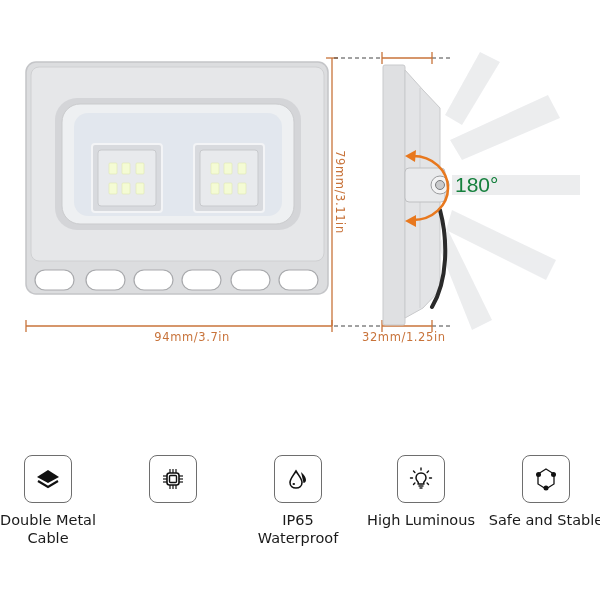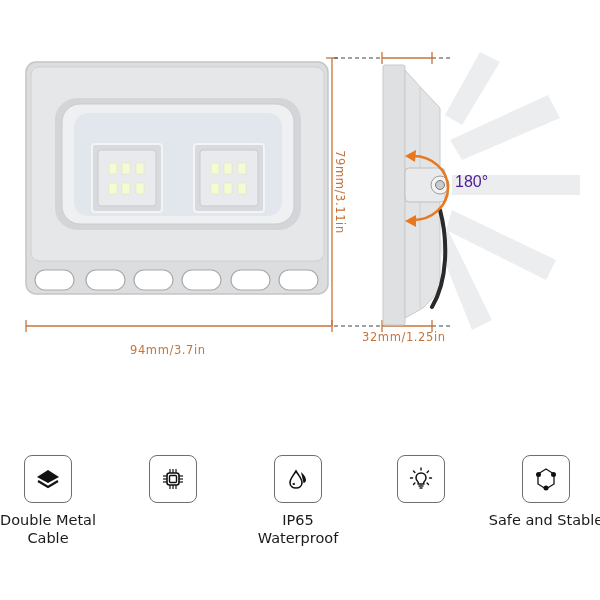--- a/index.html
+++ b/index.html
@@ -66,21 +66,21 @@
       <line x1="332" y1="320" x2="332" y2="332"></line>
     </g>
 
     <g stroke="#c8733a" stroke-width="1.3">
       <line x1="332" y1="58" x2="332" y2="326"></line>
       <line x1="326" y1="58" x2="338" y2="58"></line>
     </g>
   </svg>
 </div>
 
-<div class="abs dim-text" style="left:130px;top:343px;width:100px;text-align:left;">94mm/3.7in</div>
+<div class="abs dim-text" style="left:130px;top:330px;width:100px;text-align:right;">94mm/3.7in</div>
 
 <div class="abs dim-text" style="left:290px;top:185px;width:100px;text-align:center;transform:rotate(90deg);transform-origin:center;">79mm/3.11in</div>
 
 <div class="abs" style="left:330px;top:0;width:270px;height:360px;">
   <svg width="270" height="360" viewBox="330 0 270 360">
 
     <g stroke="#444" stroke-width="1" stroke-dasharray="4,3">
       <line x1="334" y1="58" x2="382" y2="58"></line>
       <line x1="432" y1="58" x2="452" y2="58"></line>
       <line x1="334" y1="326" x2="382" y2="326"></line>
@@ -113,21 +113,21 @@
     <circle cx="440" cy="185" r="4.5" fill="#c9cacc" stroke="#7a7b7d" stroke-width="1"></circle>
 
     <path d="M440,210 C448,240 448,280 432,307" stroke="#2a2a2a" stroke-width="4" fill="none" stroke-linecap="round"></path>
 
     <path d="M413,156 A35,32 0 0 1 413,220" stroke="#e8781e" stroke-width="2.6" fill="none"></path>
     <path d="M405,156 L416,150 L415,162 Z" fill="#e8781e"></path>
     <path d="M405,221 L416,215 L416,227 Z" fill="#e8781e"></path>
   </svg>
 </div>
 
-<div class="abs" style="left:455px;top:173px;color:#4c1d95;font-size:16px;font-family:'Liberation Sans', sans-serif;">180°</div>
+<div class="abs" style="left:455px;top:173px;color:#15803d;font-size:21px;font-family:'Liberation Sans', sans-serif;">180°</div>
 
 <div class="abs dim-text" style="left:362px;top:330px;width:100px;text-align:left;">32mm/1.25in</div>
 
 <div class="feature" style="left:48px;">
   <div class="icon-box">
     <svg width="26" height="26" viewBox="0 0 26 26">
       <polygon points="13,4 24,11 13,17 2,11" fill="#111"></polygon>
       <polyline points="3,15 13,21 23,15" fill="none" stroke="#111" stroke-width="2.2"></polyline>
     </svg>
   </div>
@@ -185,20 +185,21 @@
         <line x1="5.5" y1="5" x2="6.9" y2="6.4"></line>
         <line x1="20.5" y1="5" x2="19.1" y2="6.4"></line>
         <line x1="2.5" y1="12" x2="4.5" y2="12"></line>
         <line x1="21.5" y1="12" x2="23.5" y2="12"></line>
         <line x1="5.5" y1="18.5" x2="6.9" y2="17.1"></line>
         <line x1="20.5" y1="18.5" x2="19.1" y2="17.1"></line>
       </g>
     </svg>
   </div>
   <div class="feature-label">
+    <span>High Luminous</span>
   </div>
 </div>
 
 <div class="feature" style="left:546px;">
   <div class="icon-box">
     <svg width="26" height="26" viewBox="0 0 26 26">
       <polygon points="13,3 21,8 21,18 13,23 5,18 5,8" fill="none" stroke="#111" stroke-width="1.3"></polygon>
       <circle cx="5.5" cy="8.5" r="2.5" fill="#111"></circle>
       <circle cx="20.5" cy="8.5" r="2.5" fill="#111"></circle>
       <circle cx="13" cy="22" r="2.5" fill="#111"></circle>

